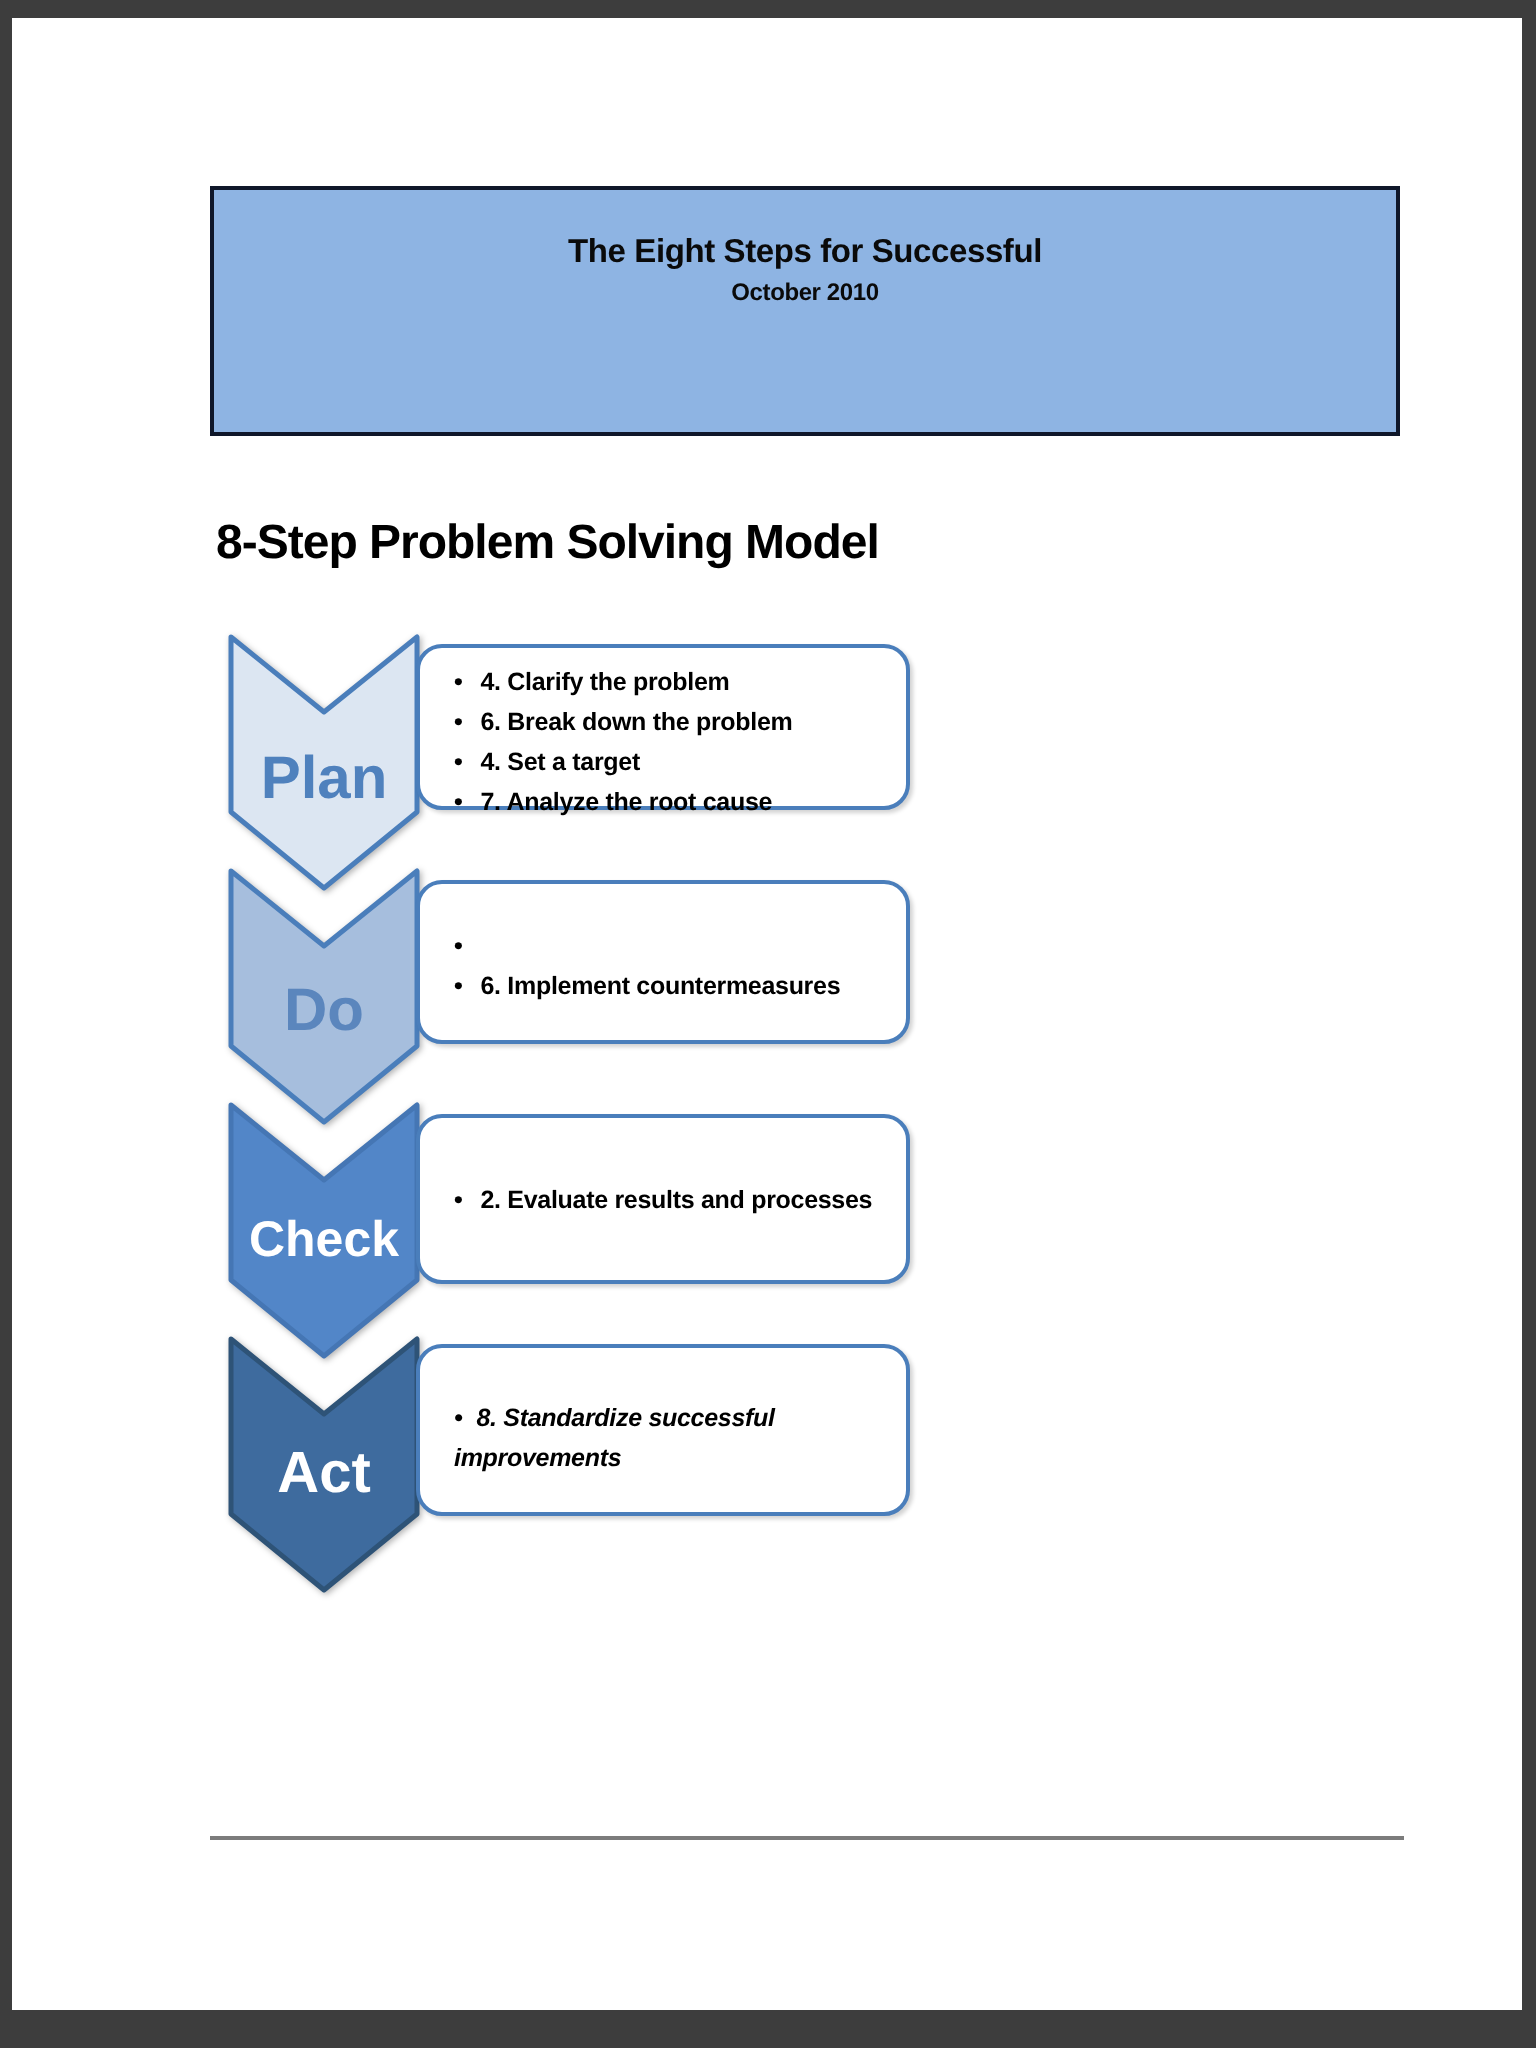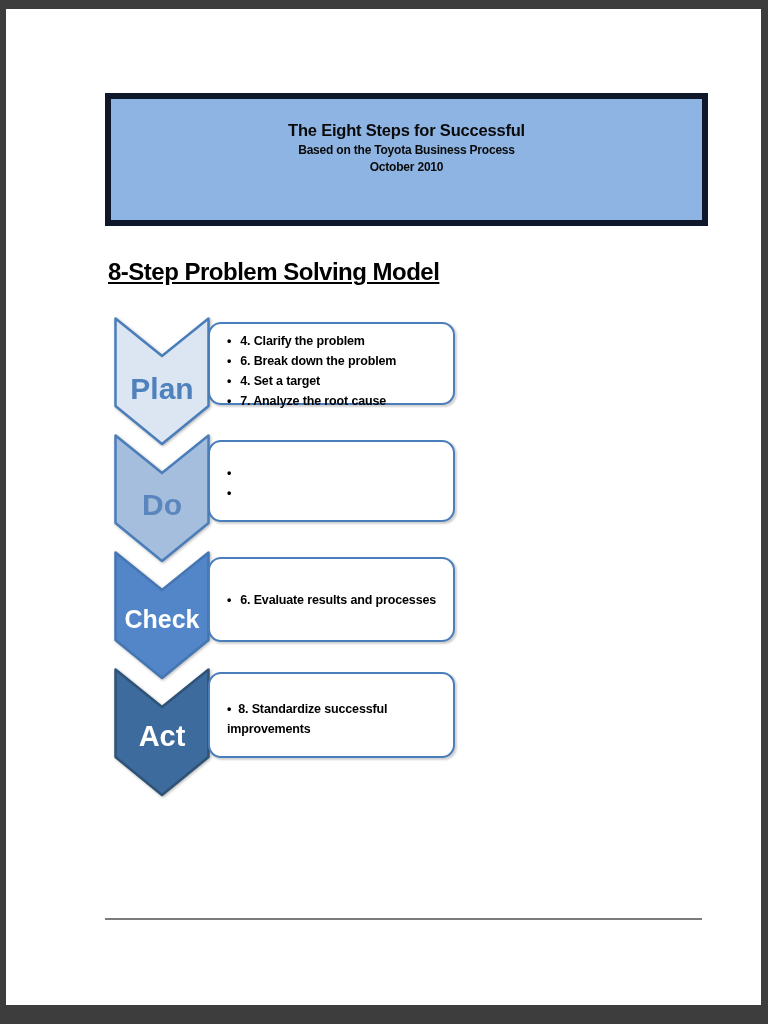--- a/index.html
+++ b/index.html
@@ -8,29 +8,29 @@
     font-family:"Liberation Sans",sans-serif;overflow:hidden;
   }
   .frame{position:absolute;background:#3d3d3d;}
   #frame-top{left:0;top:0;width:768px;height:9px;}
   #frame-bottom{left:0;top:1005px;width:768px;height:19px;}
   #frame-left{left:0;top:0;width:6px;height:1024px;}
   #frame-right{left:761px;top:0;width:7px;height:1024px;}
 
   .title-box{
     position:absolute;left:105px;top:93px;width:591px;height:121px;
-    background:#8eb4e3;border:6px solid #0f172a;text-align:center;color:#0a0a0a;
+    background:#8eb4e3;border:2px solid #0f172a;text-align:center;color:#0a0a0a;
   }
   .title-line{font-size:16.5px;font-weight:bold;line-height:23px;letter-spacing:-0.2px;}
   .title-line.first{padding-top:20px;}
   .subtitle-line{font-size:12px;font-weight:bold;line-height:17px;letter-spacing:-0.2px;}
 
   .page-heading{
     position:absolute;left:108px;top:258px;margin:0;
-    font-size:24px;font-weight:bold;color:#000;letter-spacing:-0.5px;text-decoration:underline;
+    font-size:24px;font-weight:bold;color:#000;letter-spacing:-0.5px;
   }
 
   .chev{
     position:absolute;left:114px;width:96px;height:130px;
     filter:drop-shadow(1.5px 1.5px 1.5px rgba(0,0,0,0.3));
   }
   .step-box{
     position:absolute;left:208px;width:247px;background:#fff;
     border:2.5px solid #4a7ebb;border-radius:13px;box-sizing:border-box;
     box-shadow:1.5px 1.5px 2px rgba(0,0,0,0.18);
@@ -51,21 +51,20 @@
 </head>
 <body>
 
 <div class="frame" id="frame-top"></div>
 <div class="frame" id="frame-bottom"></div>
 <div class="frame" id="frame-left"></div>
 <div class="frame" id="frame-right"></div>
 
 <div class="title-box">
   <div class="title-line first">The Eight Steps for Successful</div>
-  <div class="subtitle-line">Based on the Toyota Business Process</div>
   <div class="subtitle-line">October 2010</div>
 </div>
 
 <h1 class="page-heading">8-Step Problem Solving Model</h1>
 
 <div id="diagram">
     <svg class="chev" viewBox="0 0 96 130" style="top: 317px;">
       <polygon points="1.5,1.5 48,39 94.5,1.5 94.5,89 48,127 1.5,89" fill="#dce6f2" stroke="#4a7ebb" stroke-width="2.5" stroke-linejoin="round"></polygon>
       <text x="48" y="82" text-anchor="middle" fill="#4f81bd" font-family="&quot;Liberation Sans&quot;, sans-serif" font-weight="bold" font-size="30">Plan</text>
     </svg>
@@ -93,39 +92,40 @@
       <polygon points="1.5,1.5 48,39 94.5,1.5 94.5,89 48,127 1.5,89" fill="#a6bedd" stroke="#4a7ebb" stroke-width="2.5" stroke-linejoin="round"></polygon>
       <text x="48" y="81" text-anchor="middle" fill="#5b86bd" font-family="&quot;Liberation Sans&quot;, sans-serif" font-weight="bold" font-size="30">Do</text>
     </svg>
     <div class="step-box" style="top: 440px; height: 82px;">
       <div class="bullets" style="padding-top: 21px;">
         <div class="bullet-row">
           <span class="dot">•</span>
         </div>
         <div class="bullet-row">
           <span class="dot">•</span>
+          <span>6. Implement countermeasures</span>
         </div>
       </div>
     </div>
     <svg class="chev" viewBox="0 0 96 130" style="top: 551px;">
       <polygon points="1.5,1.5 48,39 94.5,1.5 94.5,89 48,127 1.5,89" fill="#5286c8" stroke="#4576b4" stroke-width="2.5" stroke-linejoin="round"></polygon>
       <text x="48" y="77" text-anchor="middle" fill="#ffffff" font-family="&quot;Liberation Sans&quot;, sans-serif" font-weight="bold" font-size="25">Check</text>
     </svg>
     <div class="step-box" style="top: 557px; height: 85px;">
       <div class="bullets" style="padding-top: 31px;">
         <div class="bullet-row">
           <span class="dot">•</span>
-          <span>6. Evaluate results and processes</span>
+          <span>2. Evaluate results and processes</span>
         </div>
       </div>
     </div>
     <svg class="chev" viewBox="0 0 96 130" style="top: 668px;">
       <polygon points="1.5,1.5 48,39 94.5,1.5 94.5,89 48,127 1.5,89" fill="#3e6b9e" stroke="#2e5377" stroke-width="2.5" stroke-linejoin="round"></polygon>
       <text x="48" y="78" text-anchor="middle" fill="#ffffff" font-family="&quot;Liberation Sans&quot;, sans-serif" font-weight="bold" font-size="29">Act</text>
     </svg>
-    <div class="step-box" style="top: 672px; height: 86px;">
+    <div class="step-box" style="top: 672px; height: 86px; font-style: italic;">
       <div class="bullets" style="padding-top: 25px;">
         <div class="bullet-row wrap-row"><span class="dot">•</span><span>8. Standardize successful improvements</span></div>
       </div>
     </div>
   </div>
 
 <div class="footer-rule"></div>
 
 </body></html>

